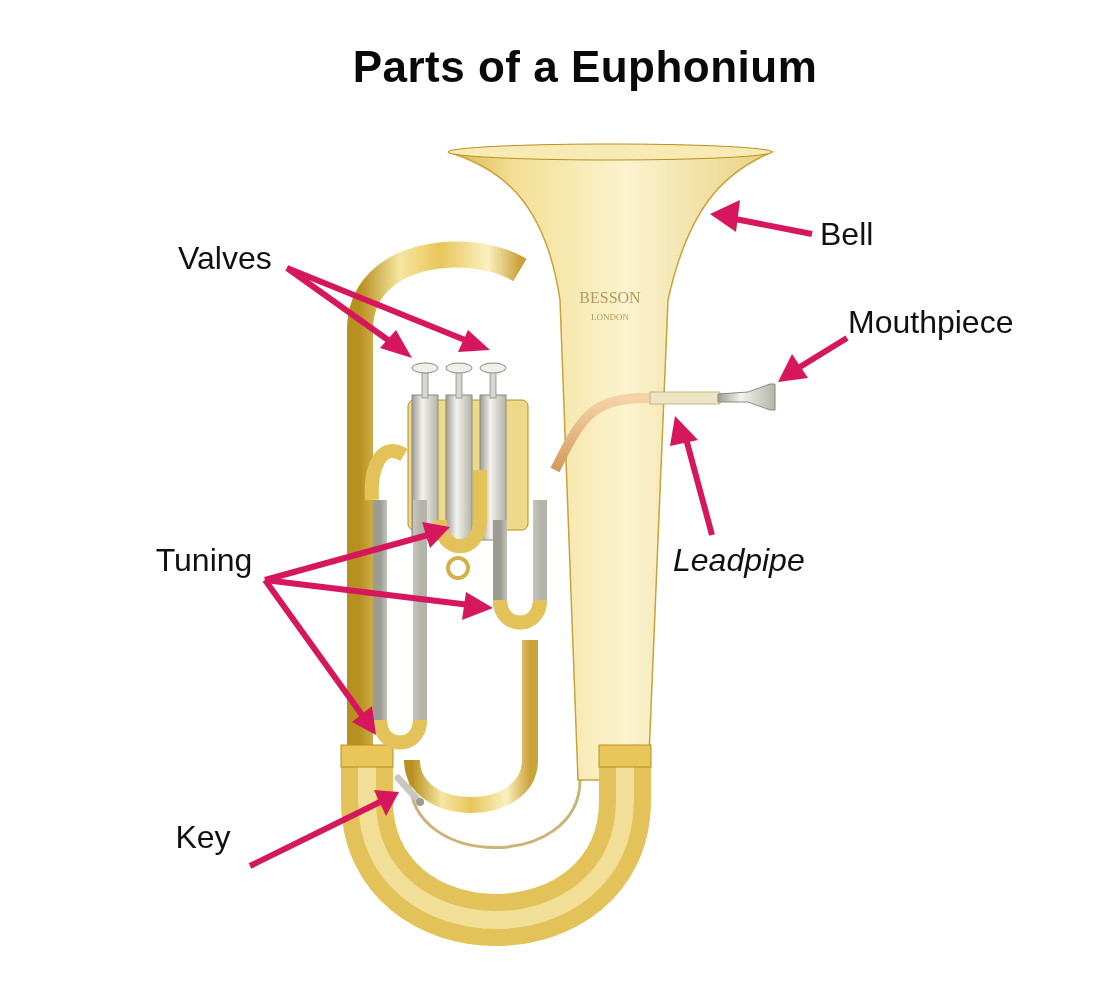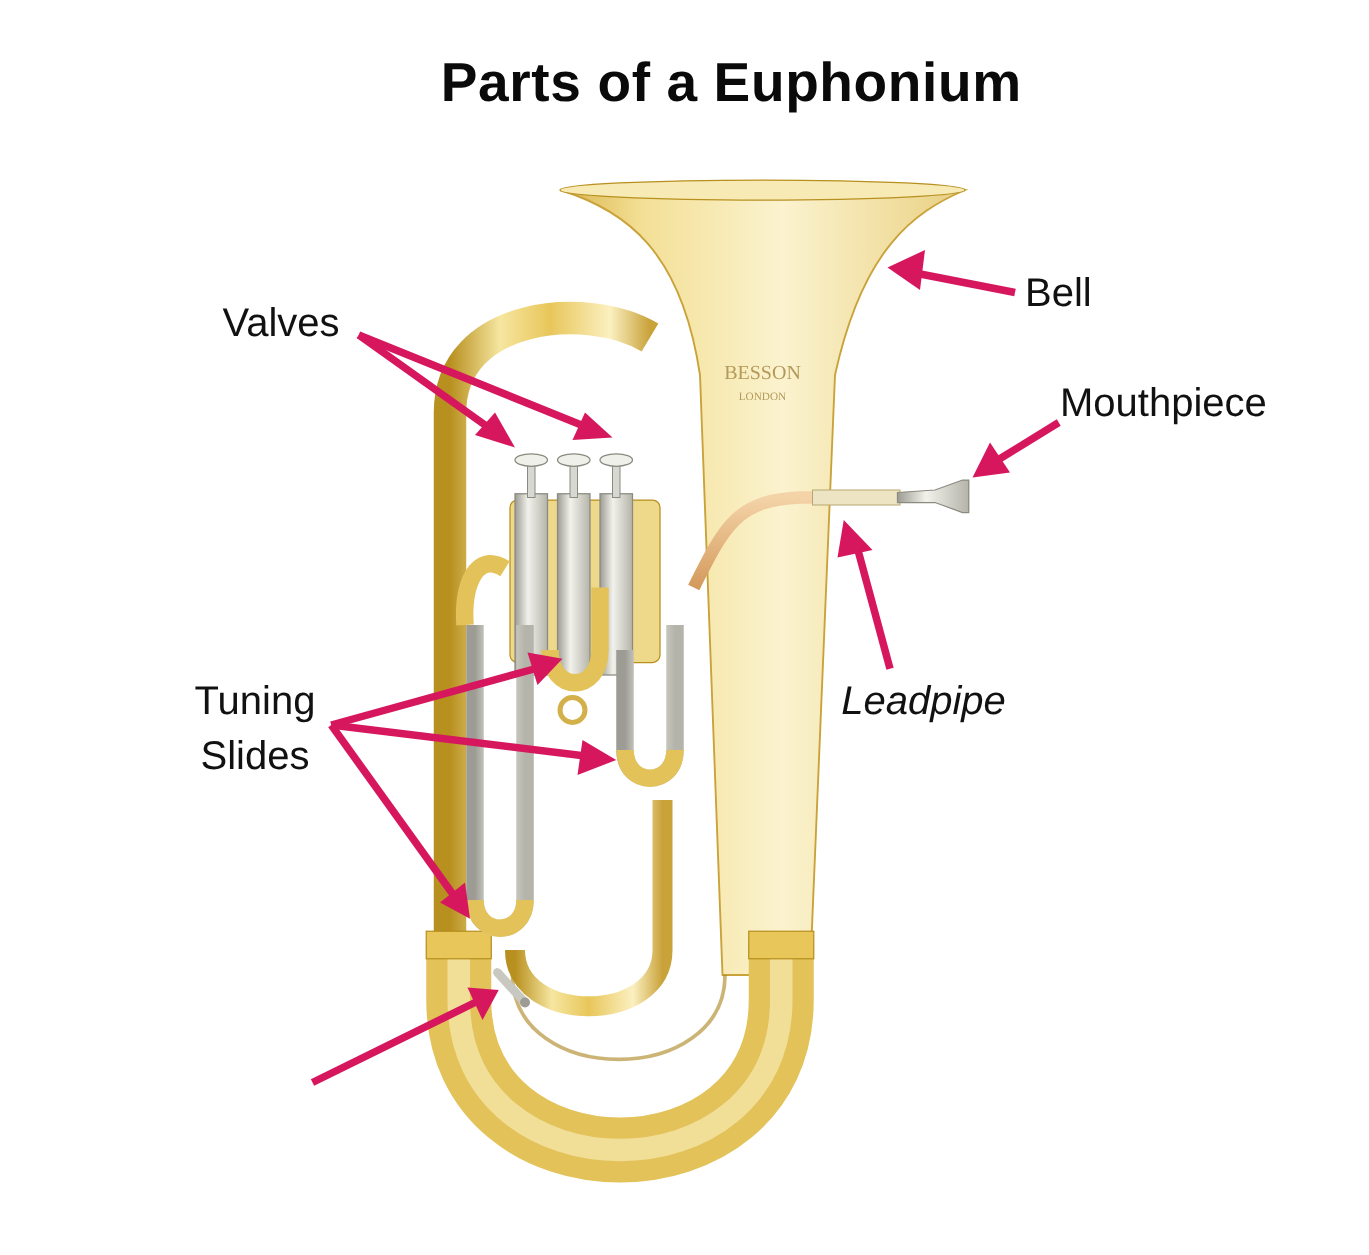--- a/index.html
+++ b/index.html
@@ -130,16 +130,16 @@
     <polygon points="399,792 374,790 386,816" stroke="none"></polygon>
   </g>
 </svg>
 
 <div class="label" style="left:178px; top:236px;">Valves</div>
 <div class="label" style="left:820px; top:212px;text-align:center;">Bell</div>
 <div class="label" style="left:848px; top:300px;">Mouthpiece</div>
 <div class="label" style="left:673px; top:538px;font-style:italic;">Leadpipe</div>
 <div class="label center" style="left:148px; top:538px; width:112px;text-align:center;">
   <div>Tuning</div>
-  <div>Slides</div>
 </div>
 <div class="label center" style="left:150px; top:815px; width:106px;">
+  <div>Key</div>
 </div>
 
 </body></html>

